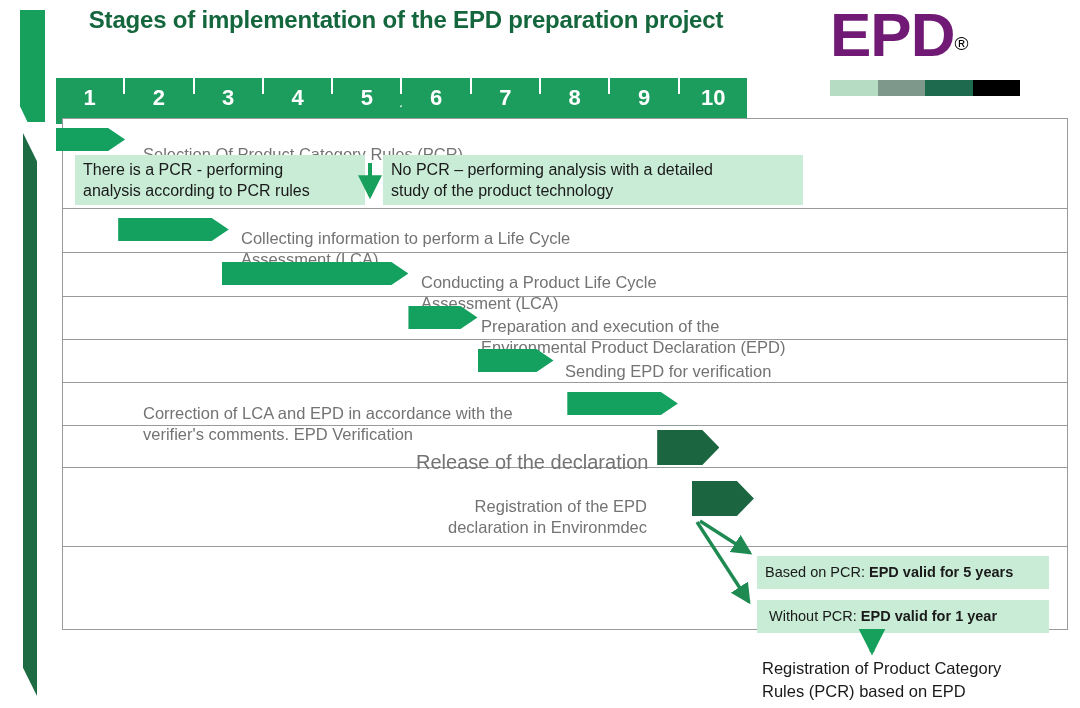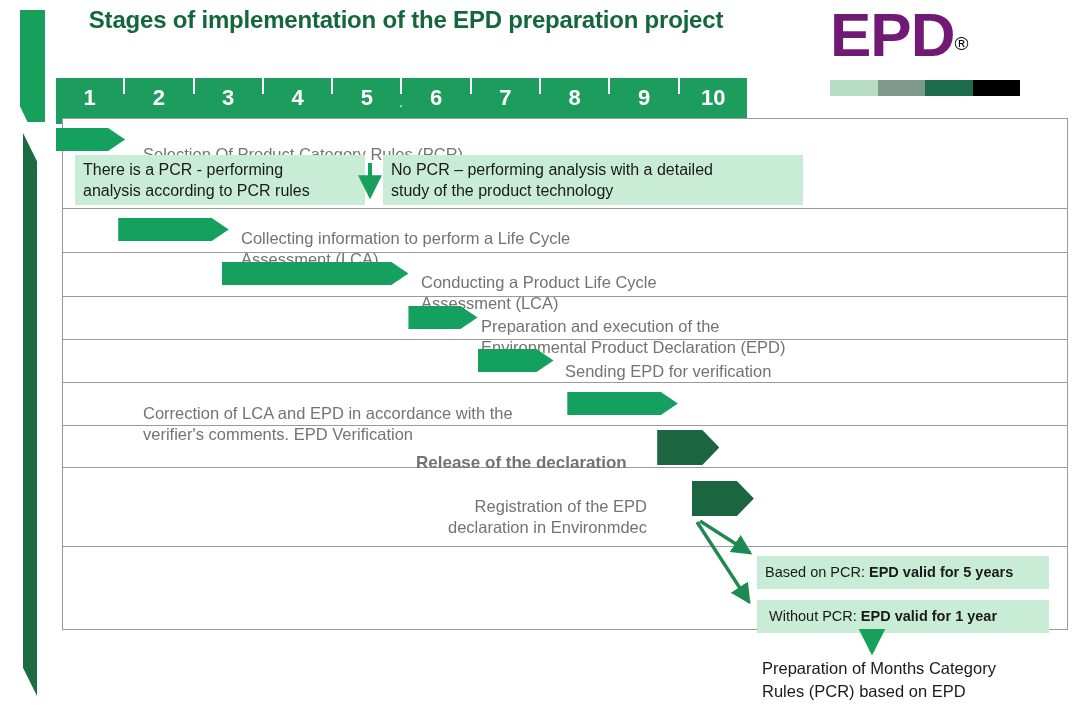--- a/index.html
+++ b/index.html
@@ -75,21 +75,21 @@
   }
   .bar.dark{background:#1b6640;}
   .bar.tall{height:35px;}
 
   
   .lbl{
     position:absolute;font-size:16.5px;color:#737373;line-height:21px;
     white-space:pre-line;
     margin-top:20px;
   }
-  .lbl.bold{font-weight:bold;font-size:17px;}
+  .lbl.bold{font-weight:normal;font-size:20px;}
 
   
   .callout{
     position:absolute;background:#c9ecd6;
     font-size:16px;color:#1a1a1a;line-height:21px;
     padding:4px 8px;box-sizing:border-box;white-space:pre-line;
   }
   .callout.small{font-size:14.5px;padding:6px 8px;}
   .callout b{font-weight:bold;}
 
@@ -188,16 +188,16 @@
 
     <line x1="370" y1="163" x2="370" y2="196" stroke="#16a05b" stroke-width="4" marker-end="url(#ah)"></line>
 
     <line x1="700" y1="521" x2="750" y2="553" stroke="#1e8a52" stroke-width="3.4" marker-end="url(#ahd)"></line>
 
     <line x1="697" y1="522" x2="749" y2="602" stroke="#1e8a52" stroke-width="3.4" marker-end="url(#ahd)"></line>
 
     <line x1="872" y1="630" x2="872" y2="652" stroke="#16a05b" stroke-width="4.5" marker-end="url(#ah)"></line>
   </svg>
 
-  <div class="bottom-note">Preparation of Months Category
+  <div class="bottom-note">Registration of Product Category
 Rules (PCR) based on EPD</div>
 
 </div>
 
 </body></html>

